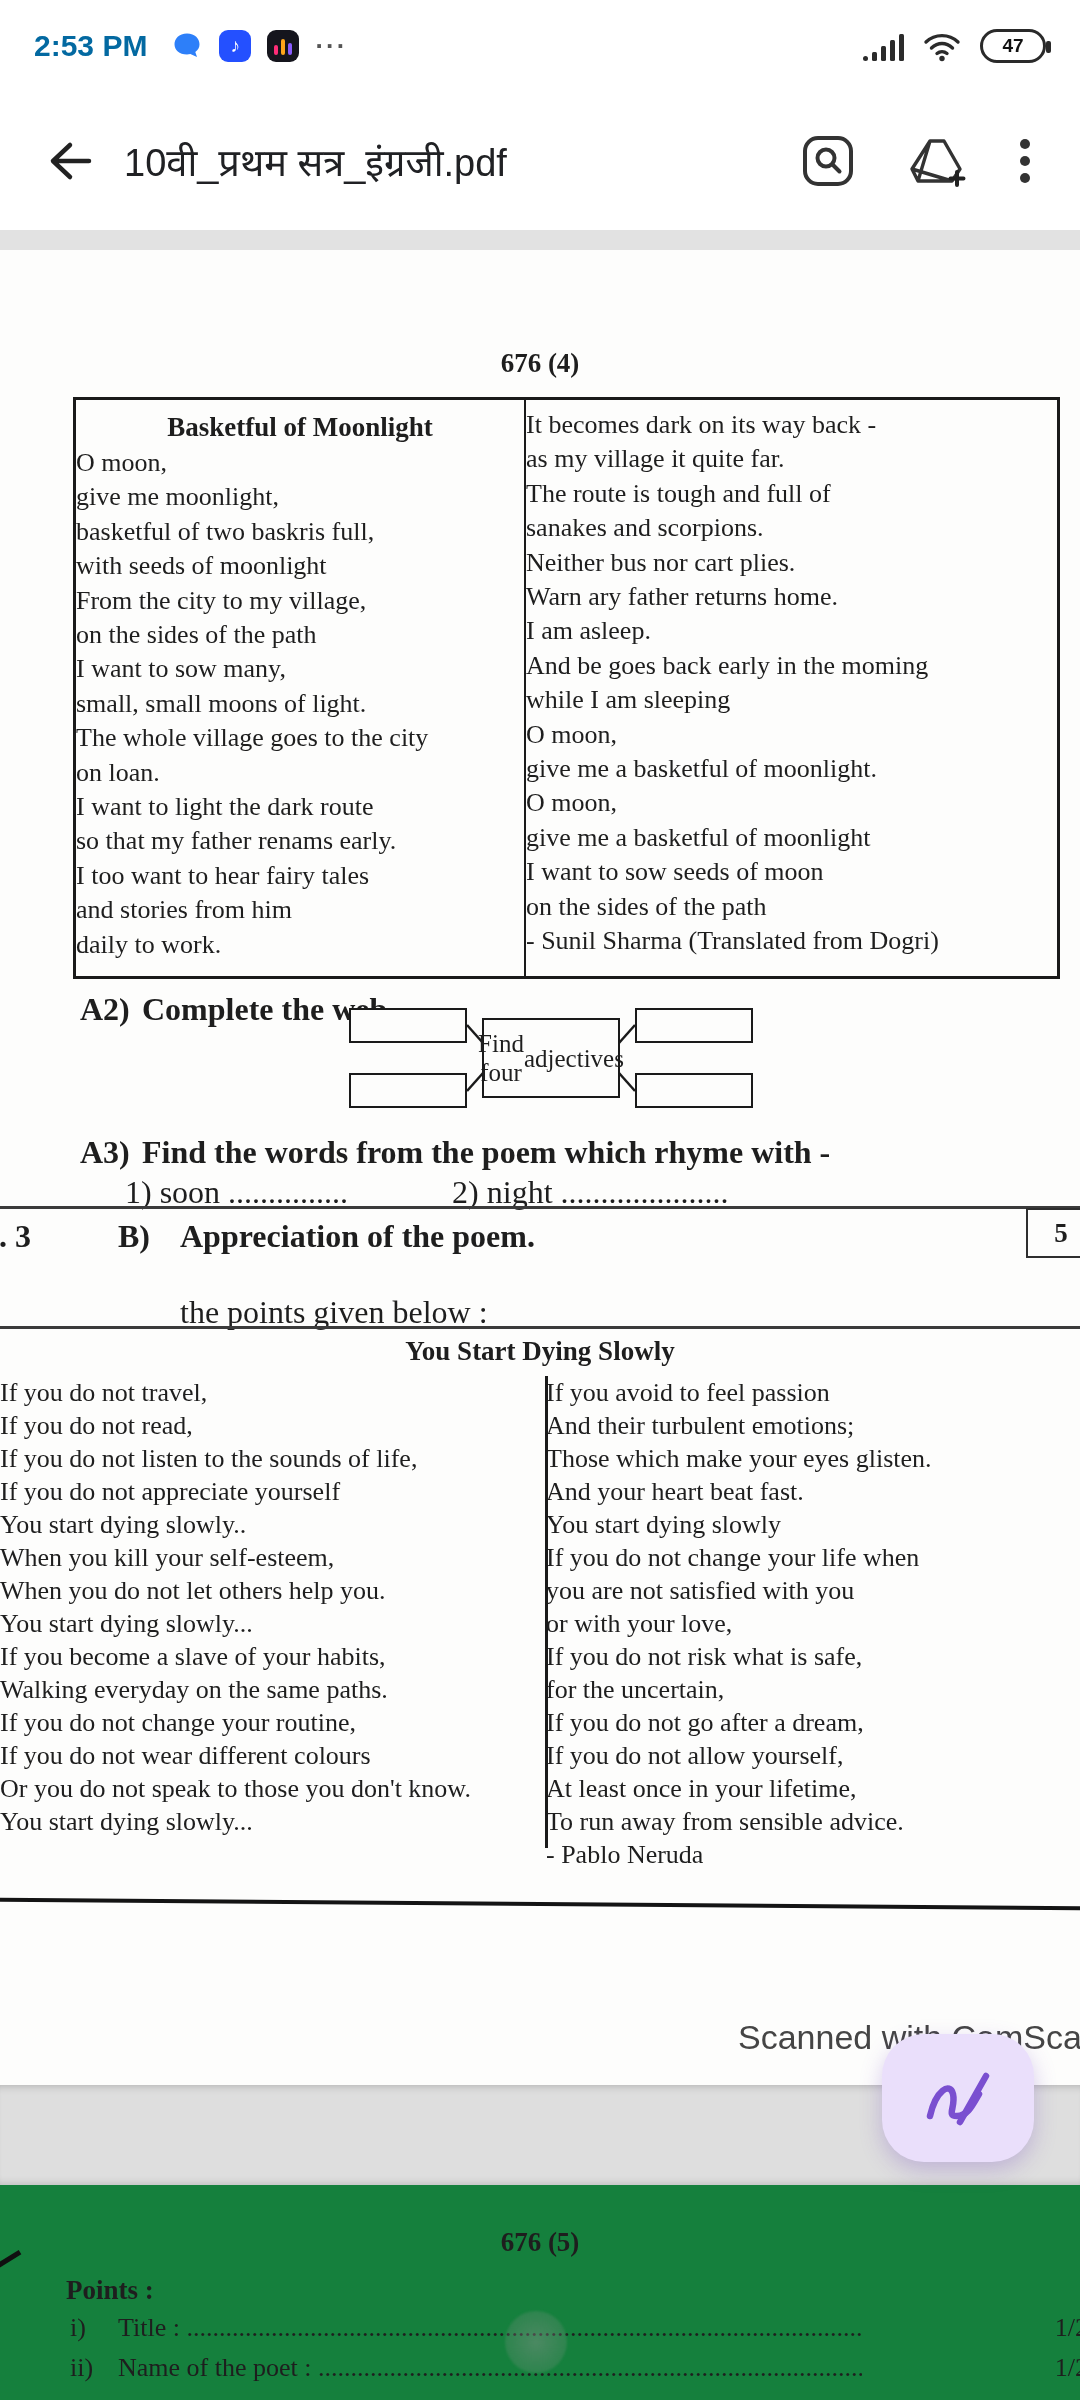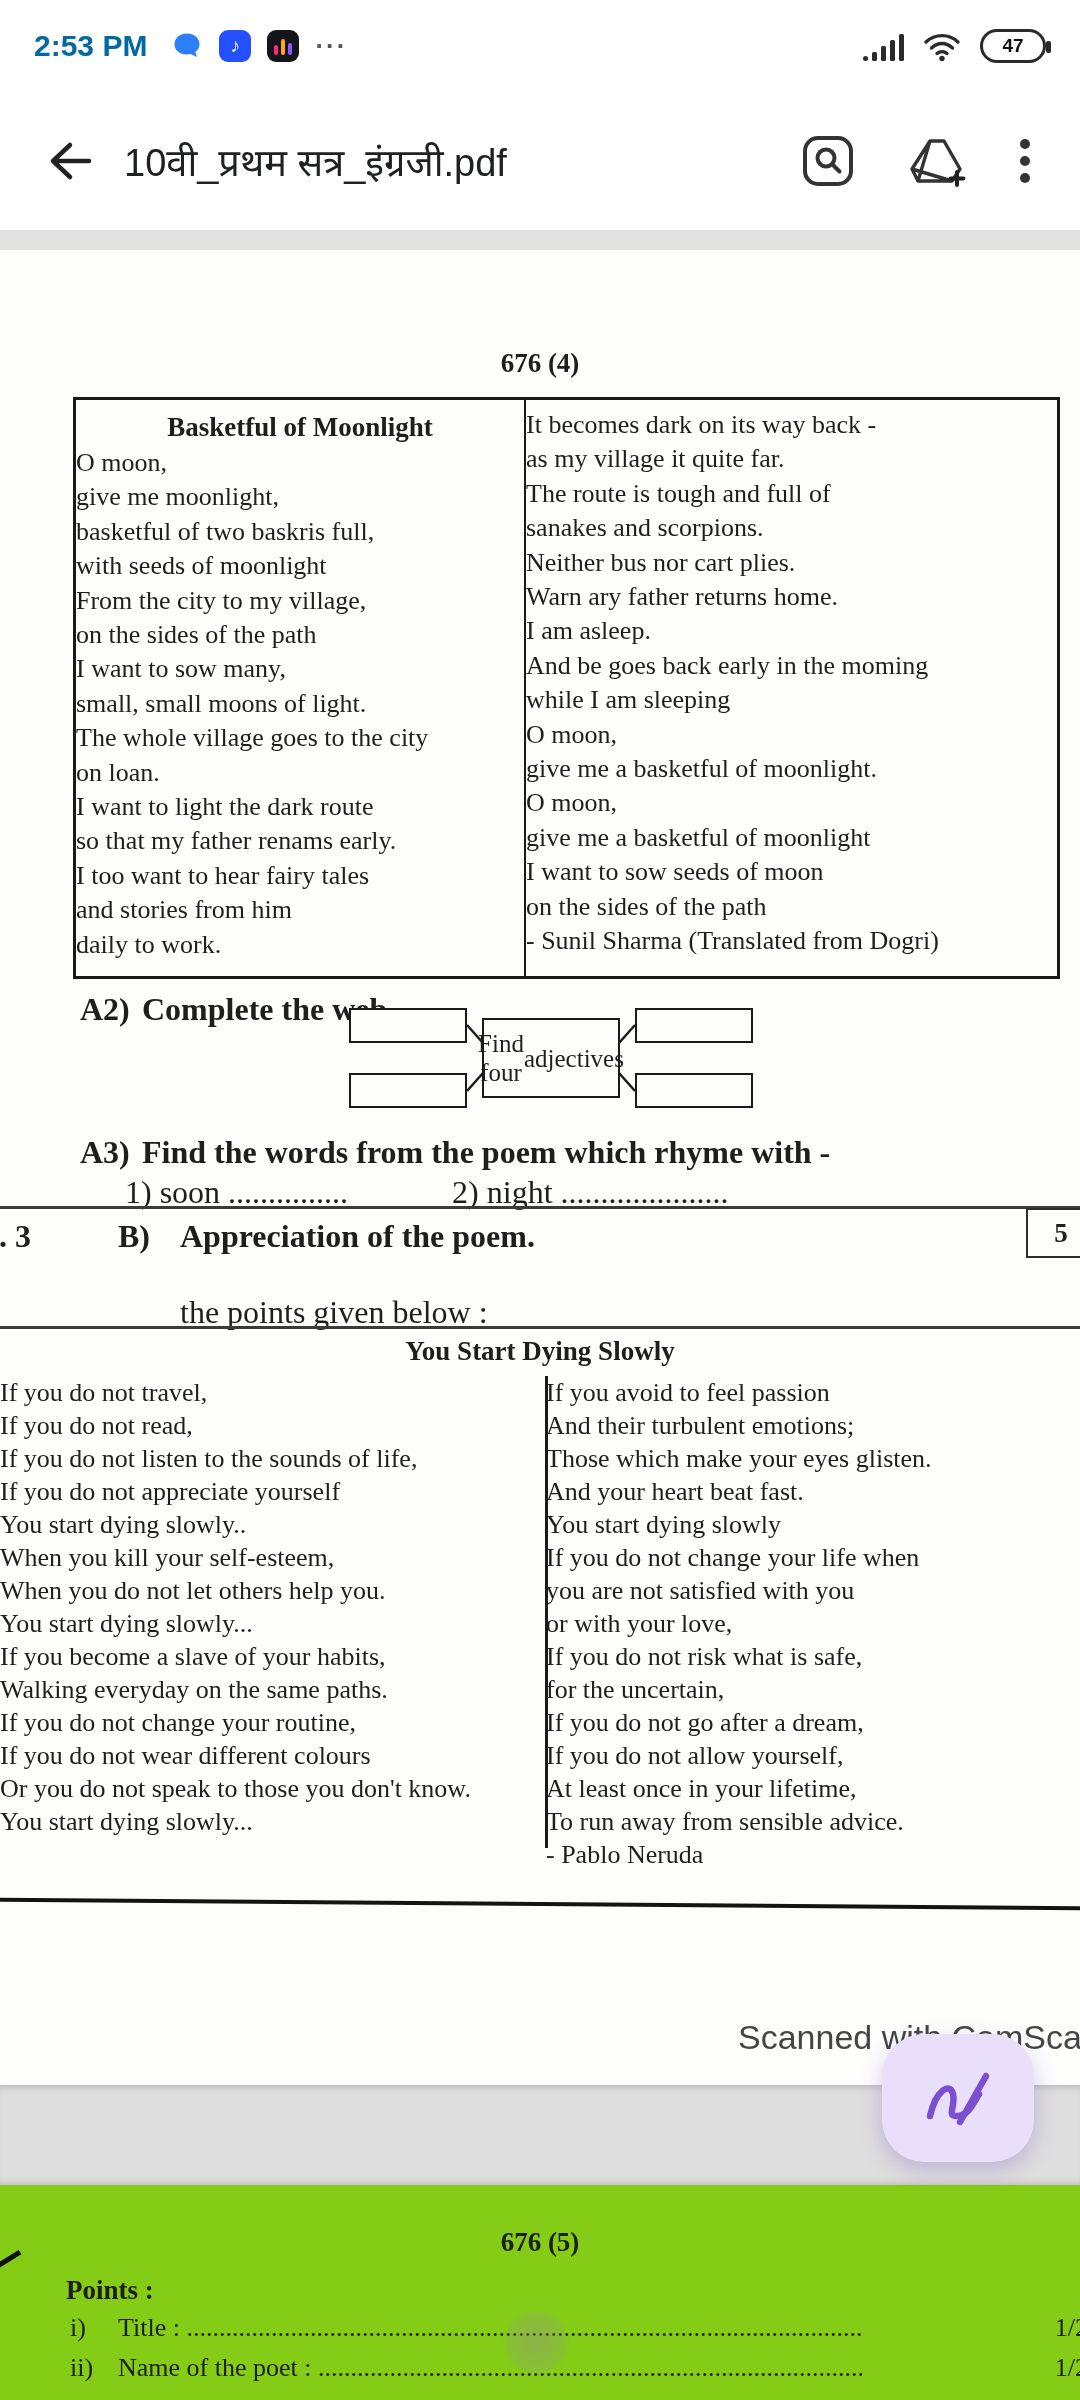--- a/index.html
+++ b/index.html
@@ -46,21 +46,21 @@
   .back-btn{display:flex;align-items:center;cursor:pointer}
   .appbar-title{flex:1;font-size:38px;color:#202124;margin-left:28px;white-space:nowrap;overflow:hidden}
   .appbar-icons{display:flex;align-items:center;gap:52px;margin-right:6px}
   .icon-btn{display:flex;align-items:center;justify-content:center;cursor:pointer}
   
   .band{position:absolute;top:230px;left:0;right:0;height:20px;background:#e2e2e2}
   .page-gap{position:absolute;top:2085px;left:0;right:0;height:100px;background:#dedede;
     box-shadow:inset 0 8px 10px -8px rgba(0,0,0,.25), inset 0 -8px 10px -8px rgba(0,0,0,.2)}
   
   .page1{position:absolute;top:250px;left:0;width:1080px;height:1835px;background:#fdfdfc;color:#1e1e1e}
-  .page2{position:absolute;top:2185px;left:0;width:1080px;height:215px;background:#84cc16;color:#1e1e1e}
+  .page2{position:absolute;top:2185px;left:0;width:1080px;height:215px;background:#15803d;color:#1e1e1e}
   .pheader{position:absolute;top:98px;left:0;width:100%;text-align:center;font-weight:bold;font-size:27px}
   
   .poembox{position:absolute;left:73px;top:147px;width:987px;height:582px;border:3px solid #1a1a1a;
     display:flex;box-sizing:border-box}
   .pb-left{width:450px;border-right:2.5px solid #1a1a1a;padding-top:8px;box-sizing:border-box}
   .pb-right{flex:1;padding-top:8px}
   .ptitle{font-weight:bold;font-size:27px;line-height:38px;text-align:center}
   .pline{font-size:26px;line-height:34.4px;text-align:left;white-space:nowrap}
   
   .qrow{position:absolute;font-size:32px;font-weight:bold;white-space:nowrap}

